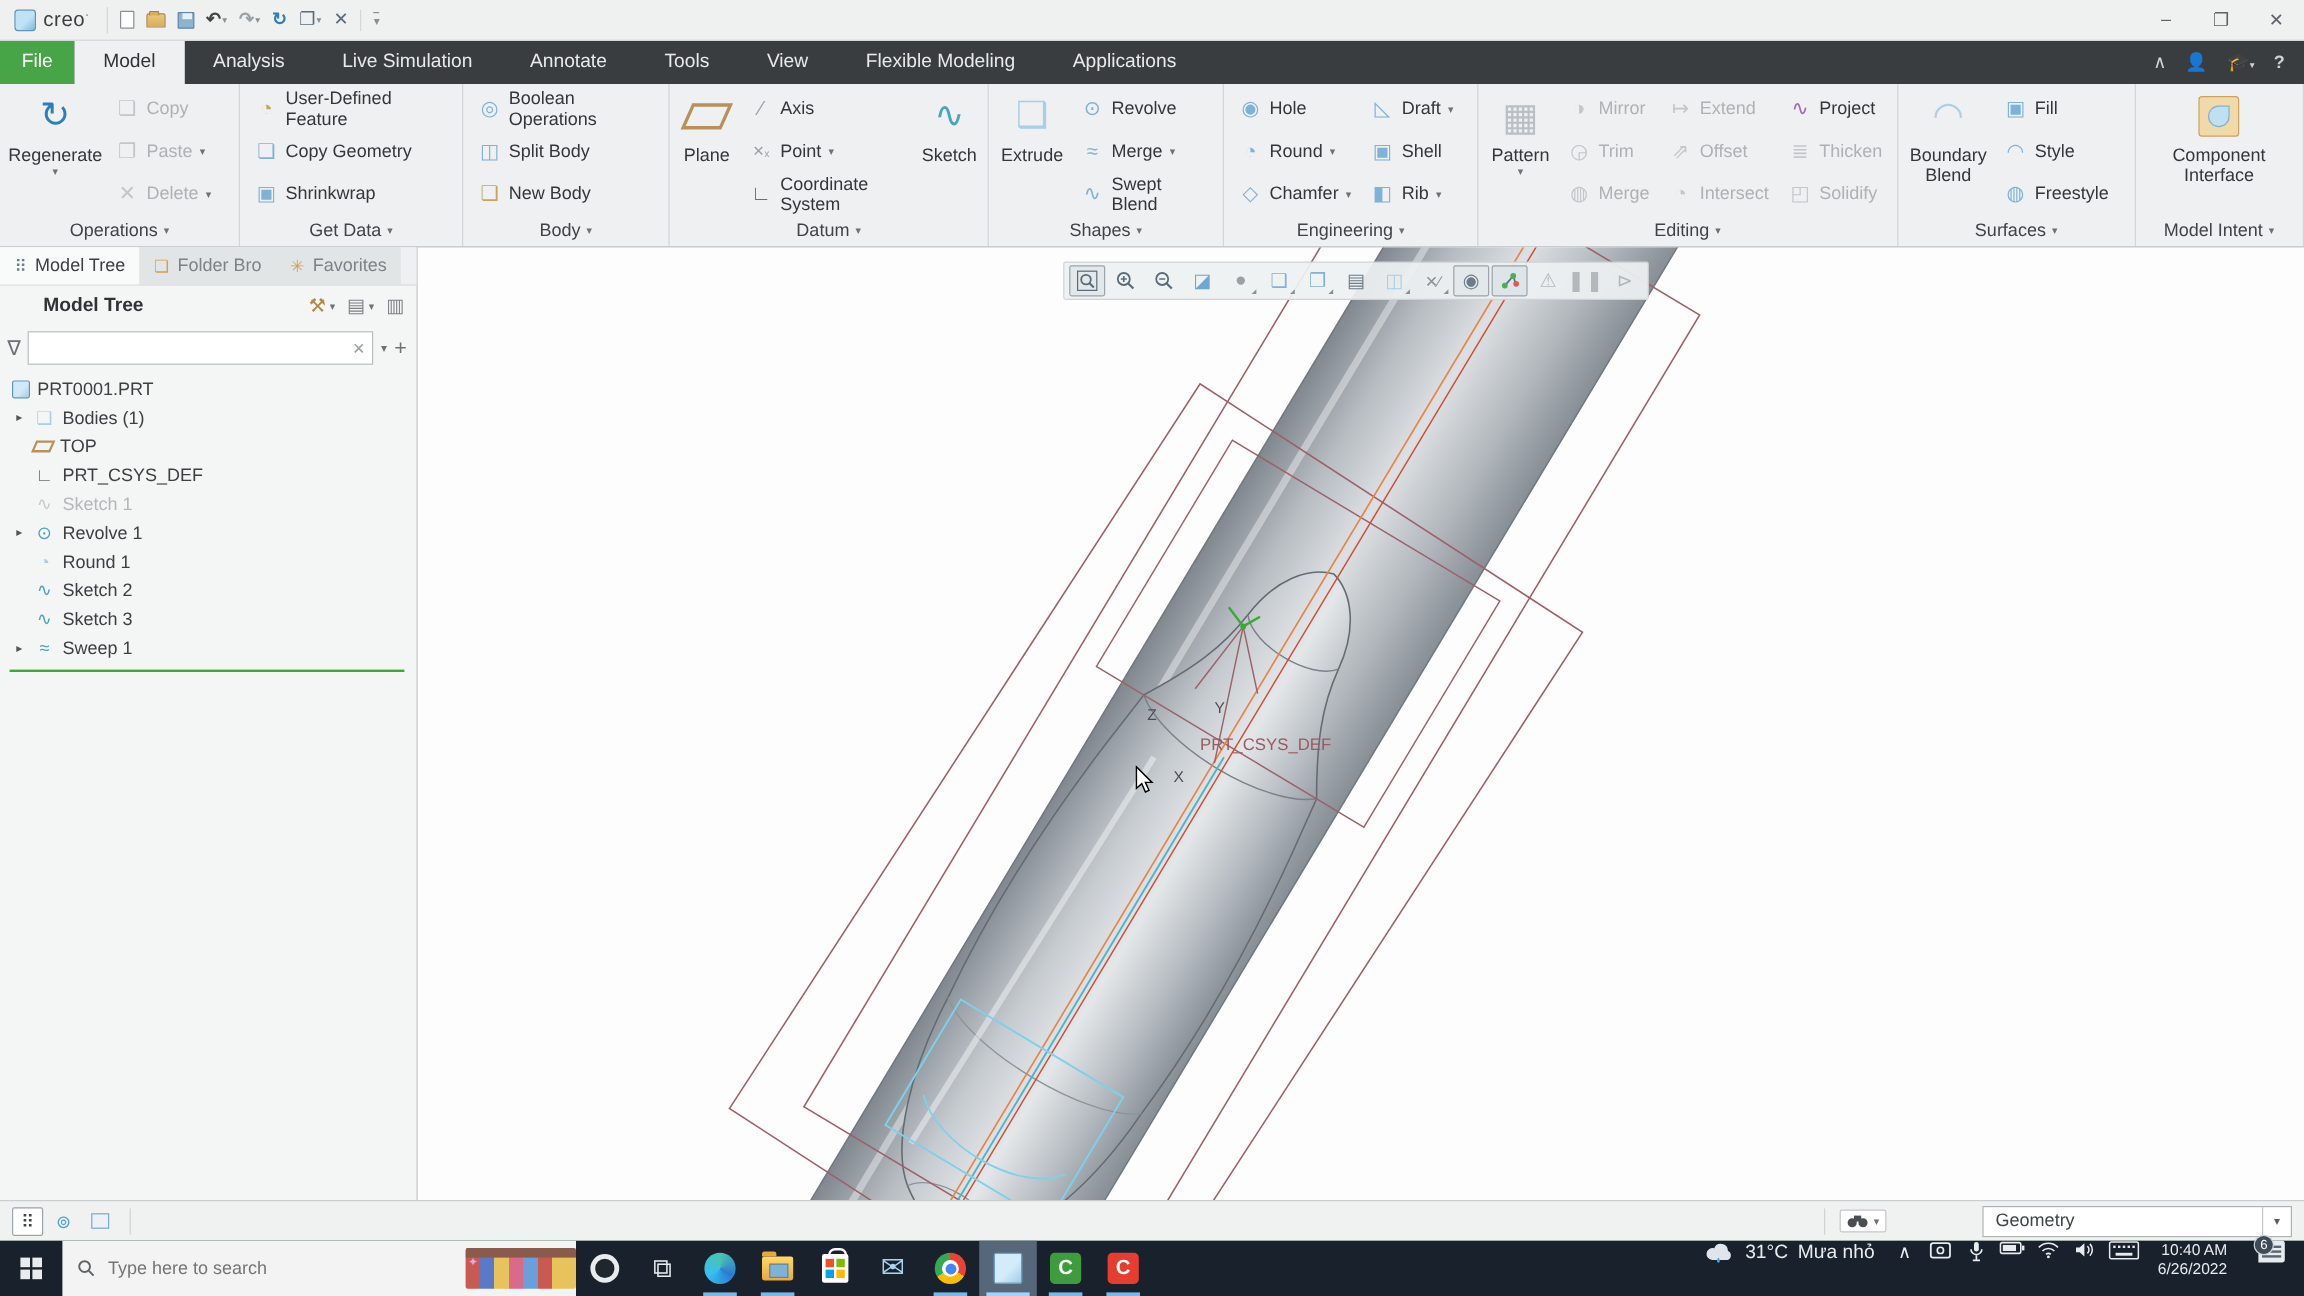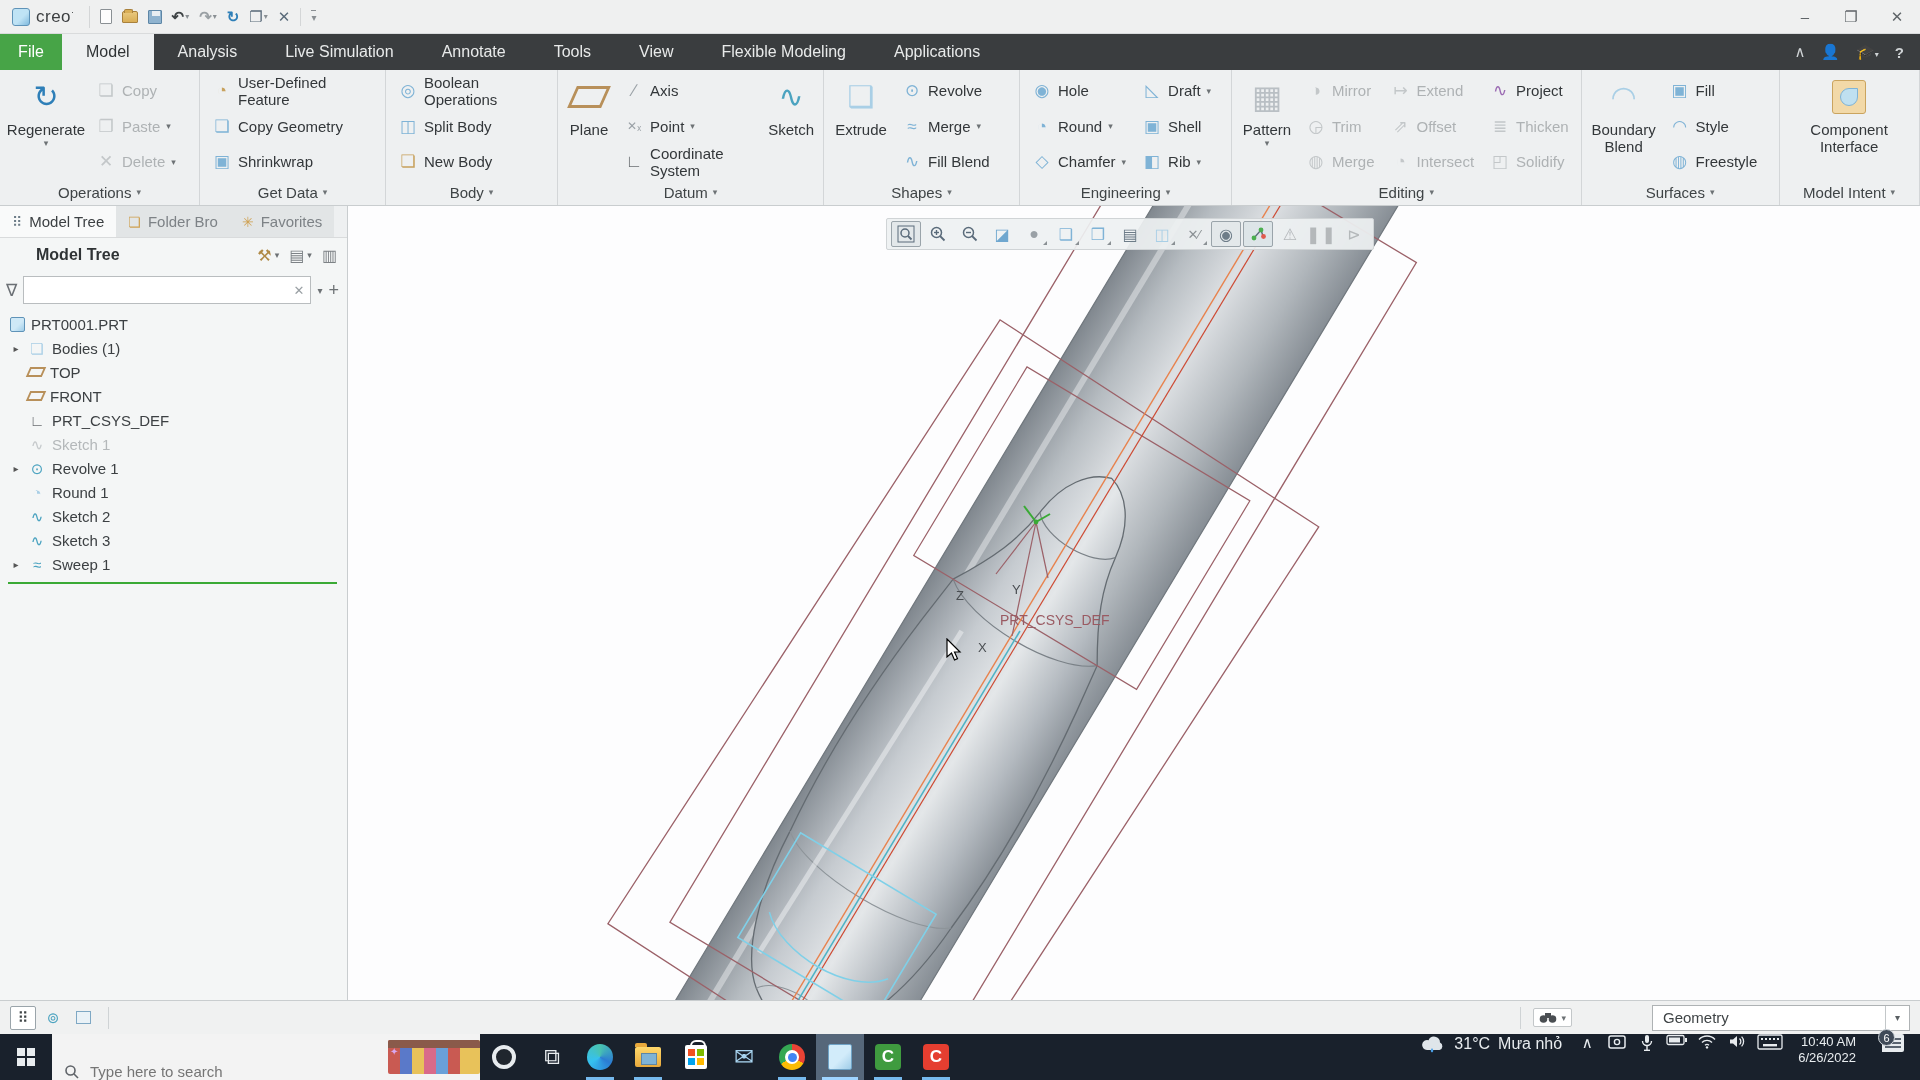--- a/index.html
+++ b/index.html
@@ -121,21 +121,21 @@
   .binoc .dd { font-size:9px; color:#6d7275; }
   .combo { width:258px; height:26px; background:#fff; border:1px solid #aeb2b4; display:flex; align-items:center; margin-left:70px; }
   .combo .val { flex:1; padding:0 10px; font-size:15px; color:#3f4446; }
   .combo .arrow { width:24px; height:100%; border-left:1px solid #c3c7c9; display:flex; align-items:center; justify-content:center; font-size:10px; color:#5a5f63; }
 
   
   .taskbar { height:46px; background:#19212c; display:flex; align-items:stretch; flex:0 0 46px; color:#e8ecef; }
   .start { width:52px; display:flex; align-items:center; justify-content:center; }
   .winflag { display:grid; grid-template-columns:8px 8px; grid-template-rows:8px 8px; gap:2px; }
   .winflag span { background:#e8ecef; }
-  .searchbox { width:428px; background:#f3f3f3; display:flex; align-items:flex-end; gap:10px; padding:0 0 0 12px; position:relative; }
+  .searchbox { width:428px; background:#f3f3f3; display:flex; align-items:center; gap:10px; padding:0 0 0 12px; position:relative; }
   .searchbox input { flex:1; border:none; outline:none; background:transparent; font-size:15px; color:#5f6368; font-family:"Liberation Sans",sans-serif; }
   .houses { width:92px; height:34px; align-self:center; border-radius:2px; background:linear-gradient(90deg,#c95a52 0 12px,#5a79c9 12px 24px,#e8c25a 24px 36px,#d96a8a 36px 48px,#6aa0d9 48px 60px,#c95a52 60px 72px,#e8c25a 72px 92px); position:relative; overflow:hidden; }
   .houses::before { content:""; position:absolute; left:0; right:0; top:0; height:8px; background:#8a5a4a; }
   .houses::after { content:"✦"; position:absolute; left:2px; top:6px; color:#d9a8f0; font-size:10px; }
   .tb-ic { width:48px; display:flex; align-items:center; justify-content:center; position:relative; }
   .tb-ic.running::after { content:""; position:absolute; bottom:0; left:10px; right:10px; height:3px; background:#76b9ed; }
   .tb-ic.appactive { background:#56677a; }
   .tb-ic.appactive::after { content:""; position:absolute; bottom:0; left:6px; right:6px; height:3px; background:#9fd4ff; }
   .circ { width:26px; height:26px; border-radius:50%; }
   .opera { background:#20262e; border:4px solid #e8ecef; width:24px; height:24px; }
@@ -369,21 +369,21 @@
               <span class="ric">⊙</span>
               <span>Revolve</span>
             </div>
           <div class="rbtn small">
               <span class="ric">≈</span>
               <span>Merge</span>
               <span class="dd">▾</span>
             </div>
           <div class="rbtn small">
               <span class="ric">∿</span>
-              <span>Fill Blend</span>
+              <span>Swept Blend</span>
             </div>
         </div>
       </div>
       <div class="rg-label">
           <span>Shapes</span>
           <span class="dd">▾</span>
         </div>
     </div>
 
     <div class="rgroup" style="flex:0 0 212px;">
@@ -583,25 +583,20 @@
         </div>
         <div class="trow">
           <span class="exp">▸</span>
           <span class="tic lt">❏</span>
           <span>Bodies (1)</span>
         </div>
         <div class="trow">
           <span class="indent"></span>
           <span class="plane-sm"></span>
           <span>TOP</span>
-        </div>
-        <div class="trow">
-          <span class="indent"></span>
-          <span class="plane-sm"></span>
-          <span>FRONT</span>
         </div>
         <div class="trow">
           <span class="indent"></span>
           <span class="tic dark">∟</span>
           <span>PRT_CSYS_DEF</span>
         </div>
         <div class="trow disabled">
           <span class="indent"></span>
           <span class="tic">∿</span>
           <span>Sketch 1</span>

